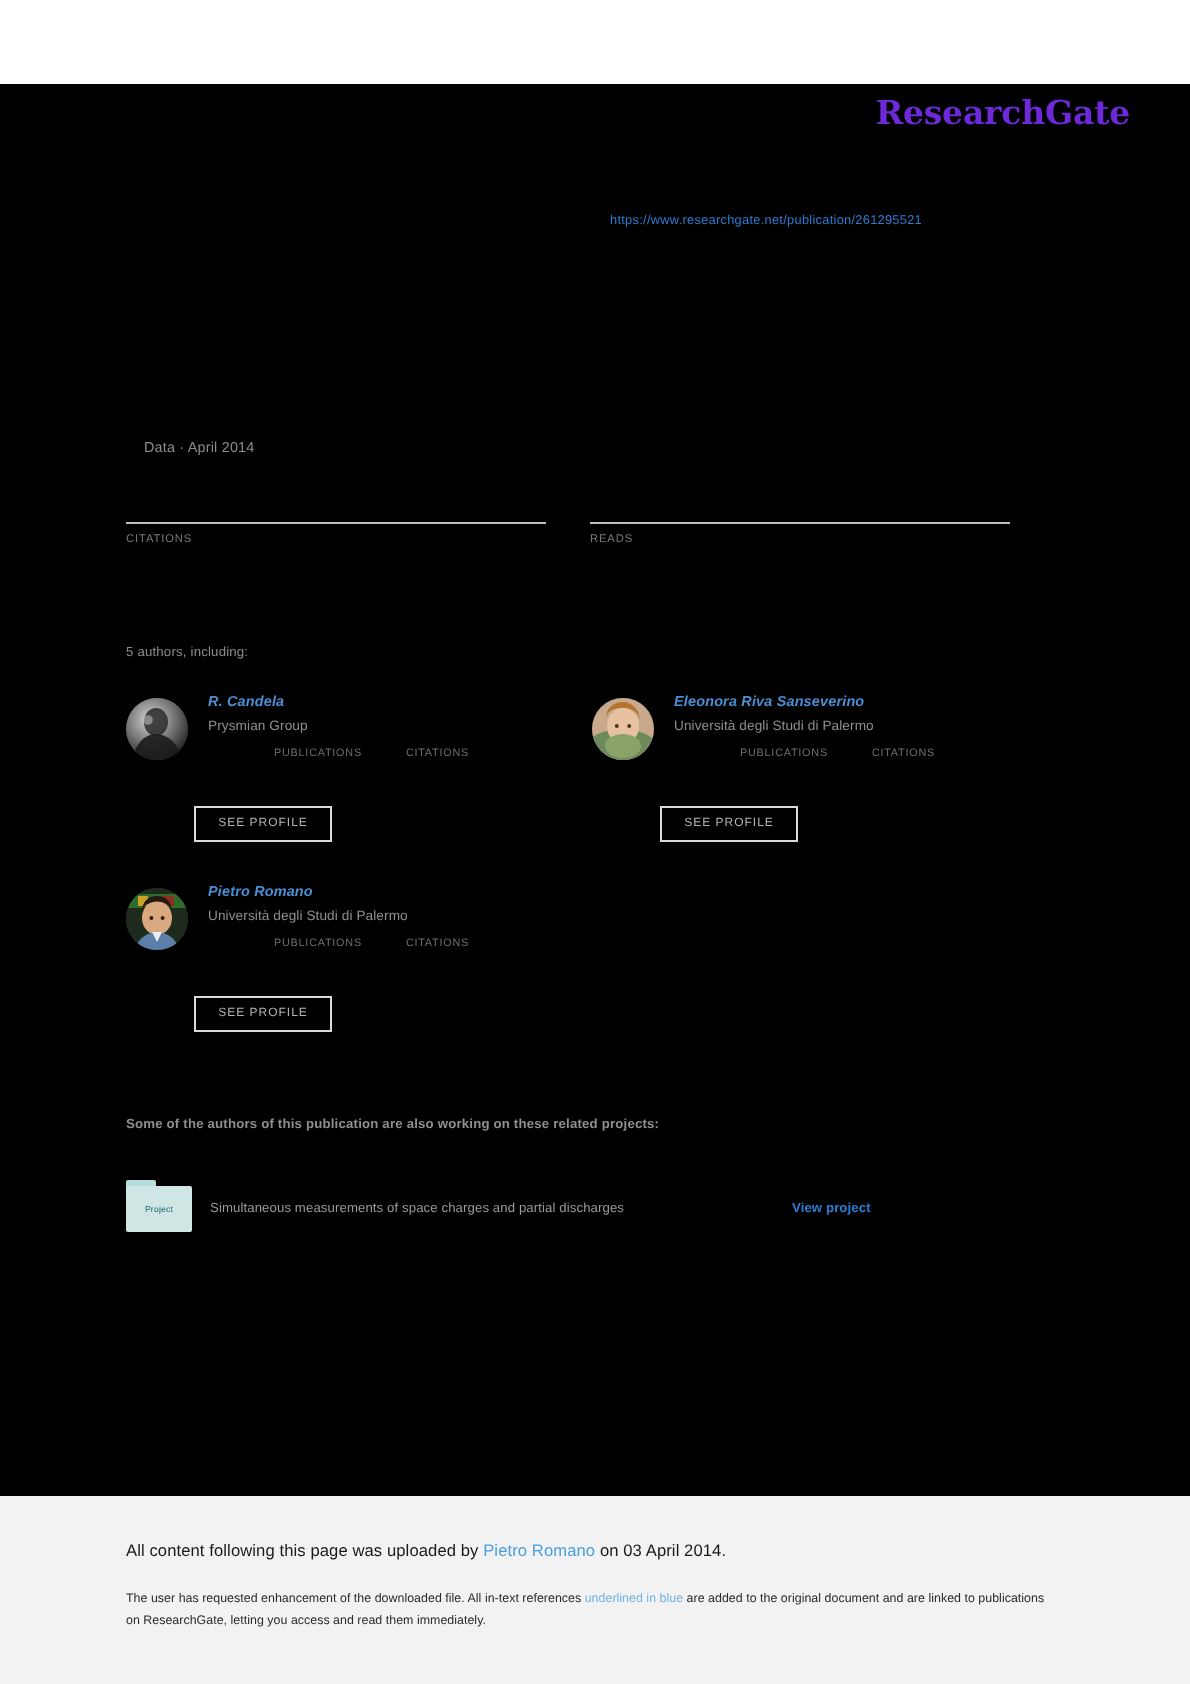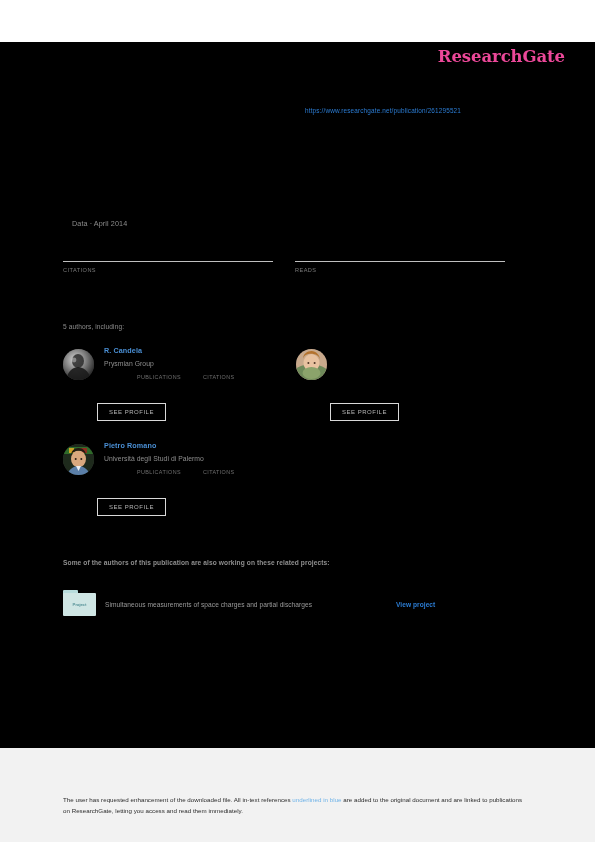--- a/index.html
+++ b/index.html
@@ -52,21 +52,21 @@
   }
 
   
   .brand {
     position: absolute;
     right: 30px;
     top: 47px;
     font-family: "DejaVu Serif", serif;
     font-size: 16.5px;
     font-weight: 700;
-    color: #ec4899;
+    color: #6d28d9;
     letter-spacing: -0.1px;
     white-space: nowrap;
   }
 
   
   .url-line {
     position: absolute;
     left: 305px;
     top: 107px;
     font-size: 6.4px;
@@ -170,20 +170,21 @@
     top: 0;
     width: 191px;
   }
   .author-name {
     font-size: 7.2px;
     font-weight: 700;
     color: #4a8fd4;
     letter-spacing: 0.1px;
     line-height: 10px;
     white-space: nowrap;
+    font-style: italic;
   }
   .author-aff {
     margin-top: 3px;
     font-size: 6.8px;
     color: #8f8f8f;
     letter-spacing: 0.05px;
     line-height: 9px;
     white-space: nowrap;
   }
   .author-stats {
@@ -368,20 +369,28 @@
       <svg width="31" height="31" viewBox="0 0 31 31" aria-hidden="true">
         <rect width="31" height="31" fill="#c8a98c"></rect>
         <path d="M0 20 C6 14 25 14 31 21 L31 31 L0 31 Z" fill="#6f8a5a"></path>
         <ellipse cx="15.5" cy="14" rx="8" ry="9" fill="#e8c2a0"></ellipse>
         <path d="M7 10 C8 3 23 3 24 11 C24 6 20 2 15.5 2 C11 2 7 5 7 10 Z" fill="#b4732e"></path>
         <ellipse cx="15.5" cy="24" rx="9" ry="6" fill="#8ba36b"></ellipse>
         <circle cx="12.4" cy="14" r="1" fill="#4a3425"></circle>
         <circle cx="18.6" cy="14" r="1" fill="#4a3425"></circle>
       </svg>
     </div>
+    <div class="author-body">
+      <div class="author-name">Eleonora Riva Sanseverino</div>
+      <div class="author-aff">Università degli Studi di Palermo</div>
+      <div class="author-stats">
+        <div class="s">PUBLICATIONS</div>
+        <div class="s">CITATIONS</div>
+      </div>
+    </div>
     <div class="see-profile">SEE PROFILE</div>
   </div>
 
   <div class="author a2">
     <div class="avatar">
       <svg width="31" height="31" viewBox="0 0 31 31" aria-hidden="true">
         <rect width="31" height="31" fill="#1e2a1c"></rect>
         <rect x="0" y="3" width="31" height="7" fill="#2f6b2a"></rect>
         <rect x="6" y="4" width="5" height="5" fill="#c9a227"></rect>
         <rect x="18" y="4" width="6" height="5" fill="#8b2f1f"></rect>
@@ -410,18 +419,21 @@
     <div class="project-thumb">
       <div class="tab"></div>
       <div class="body">
         <span>Project</span>
       </div>
     </div>
     <div class="project-text">Simultaneous measurements of space charges and partial discharges</div>
     <div class="project-link">View project</div>
   </div>
 
+  <div class="footer-main">
+    <span>All content following this page was uploaded by </span><span class="nm">Pietro Romano</span><span> on 03 April 2014.</span>
+  </div>
 
   <div class="footer-note">
     <span>The user has requested enhancement of the downloaded file. All in-text references </span><span class="blue">underlined in blue</span><span> are added to the original document and are linked to publications on ResearchGate, letting you access and read them immediately.</span>
   </div>
 
 </div>
 
 </body></html>

